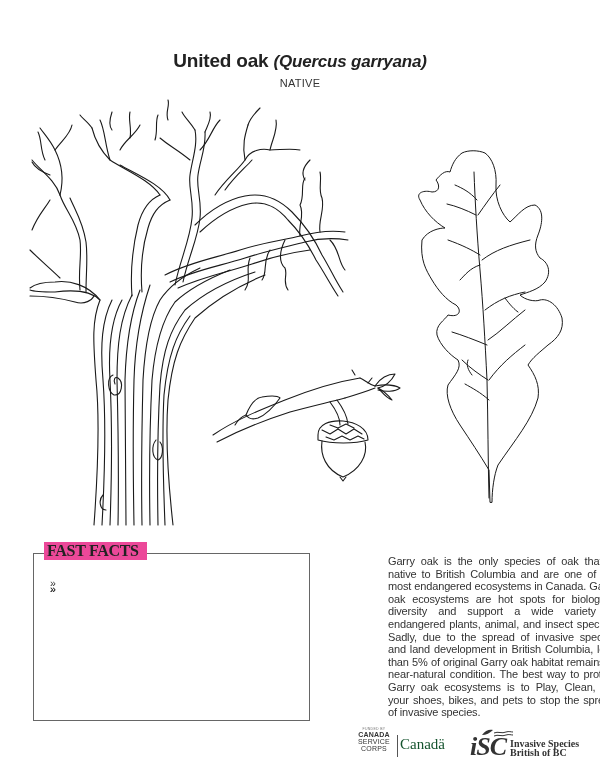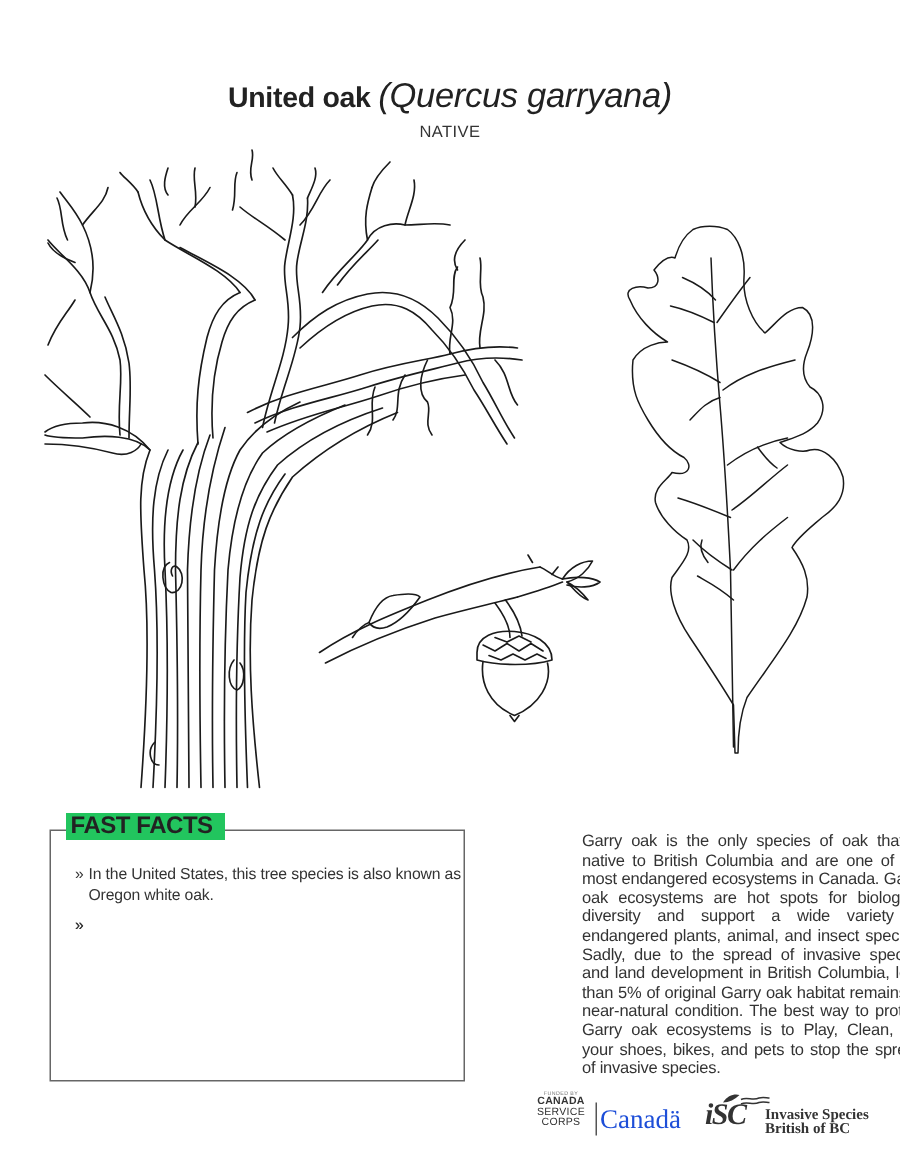--- a/index.html
+++ b/index.html
@@ -1,36 +1,36 @@
 <!DOCTYPE html>
 <html><head>
 <meta charset="utf-8">
 <style>
   html, body { margin:0; padding:0; background:#ffffff; }
   body { width:600px; height:781px; position:relative; overflow:hidden; font-family:"Liberation Sans", sans-serif; color:#222; }
   .title-block { position:absolute; left:0; top:50px; width:600px; text-align:center; }
   .title { font-size:19px; font-weight:bold; color:#222; letter-spacing:-0.2px; }
-  .title .latin { font-weight:normal; font-style:italic; font-size:23px; }
+  .title .latin { font-weight:bold; font-style:italic; font-size:17px; }
   .subtitle { font-size:11px; color:#333; margin-top:5px; letter-spacing:0.3px; }
   svg.art { position:absolute; left:0; top:0; }
   .facts { position:absolute; left:33px; top:553px; width:277px; height:168px; border:1px solid #666; box-sizing:border-box; }
-  .facts-head { position:absolute; left:10px; top:-12px; background:#22c55e; padding:0 8px 0 3px; font-size:16px; font-weight:bold; color:#222; letter-spacing:-0.3px; }
+  .facts-head { position:absolute; left:10px; top:-12px; background:#ec4899; padding:0 8px 0 3px; font-size:16px; font-weight:bold; color:#222; letter-spacing:-0.3px;font-family:Liberation Serif, serif; }
   .facts ul { list-style:none; margin:0; padding:0; position:absolute; left:16px; top:22px; width:258px; }
   .facts li { font-size:10.5px; line-height:14.2px; color:#333; position:relative; padding-left:9px; margin-bottom:6px; letter-spacing:-0.1px; }
   .facts li .bullet { position:absolute; left:0; top:0; }
   .body-text { position:absolute; left:348px; top:555px; width:228px; font-size:11px; line-height:12.6px; color:#333; text-align:justify; letter-spacing:-0.15px;margin-left:40px; }
   .logos { position:absolute; left:352px; top:727px; width:240px; height:32px; }
   .csc { position:absolute; left:0; top:0; width:44px; text-align:center; }
   .csc .funded { font-size:3.5px; color:#777; letter-spacing:0.3px; }
   .csc .line { font-size:7px; font-weight:bold; line-height:7.2px; color:#333; letter-spacing:0.2px; }
   .csc .line.thin { font-weight:normal; }
   .divider { position:absolute; left:45px; top:8px; width:1px; height:22px; background:#555; }
-  .canada { position:absolute; left:48px; top:9px; font-family:"Liberation Serif", serif; font-size:18px; color:#1d4ed8; }
+  .canada { position:absolute; left:48px; top:9px; font-family:"Liberation Serif", serif; font-size:15px; color:#14532d; }
   .isc { position:absolute; left:118px; top:3px; }
-  .isc-mark { position:absolute; left:0; top:2px; font-family:"Liberation Serif", serif; font-style:italic; font-weight:bold; font-size:20px; color:#333; letter-spacing:-1px; }
+  .isc-mark { position:absolute; left:0; top:2px; font-family:"Liberation Serif", serif; font-style:italic; font-weight:bold; font-size:26px; color:#333; letter-spacing:-1px; }
   .isc-name { position:absolute; left:40px; top:9px; font-family:"Liberation Serif", serif; font-weight:bold; font-size:10px; line-height:9px; color:#333; white-space:nowrap; }
 </style>
 </head>
 <body>
 
 <div class="title-block">
   <div class="title">
     <span>United oak</span>
     <span class="latin">(Quercus garryana)</span>
   </div>
@@ -153,21 +153,20 @@
     <path d="M322,441 C320,455 326,470 343,477 C360,470 368,455 365,442"></path>
     <path d="M340,477 L343,481 L346,477"></path>
   </g>
 </svg>
 
 <div class="facts">
   <div class="facts-head">FAST FACTS</div>
   <ul>
     <li>
       <span class="bullet">»</span>
-      <span>In the United States, this tree species is also known as Oregon white oak.</span>
     </li>
     <li>
       <span class="bullet">»</span>
     </li>
     <li>
       <span class="bullet">»</span>
     </li>
   </ul>
 </div>
 

